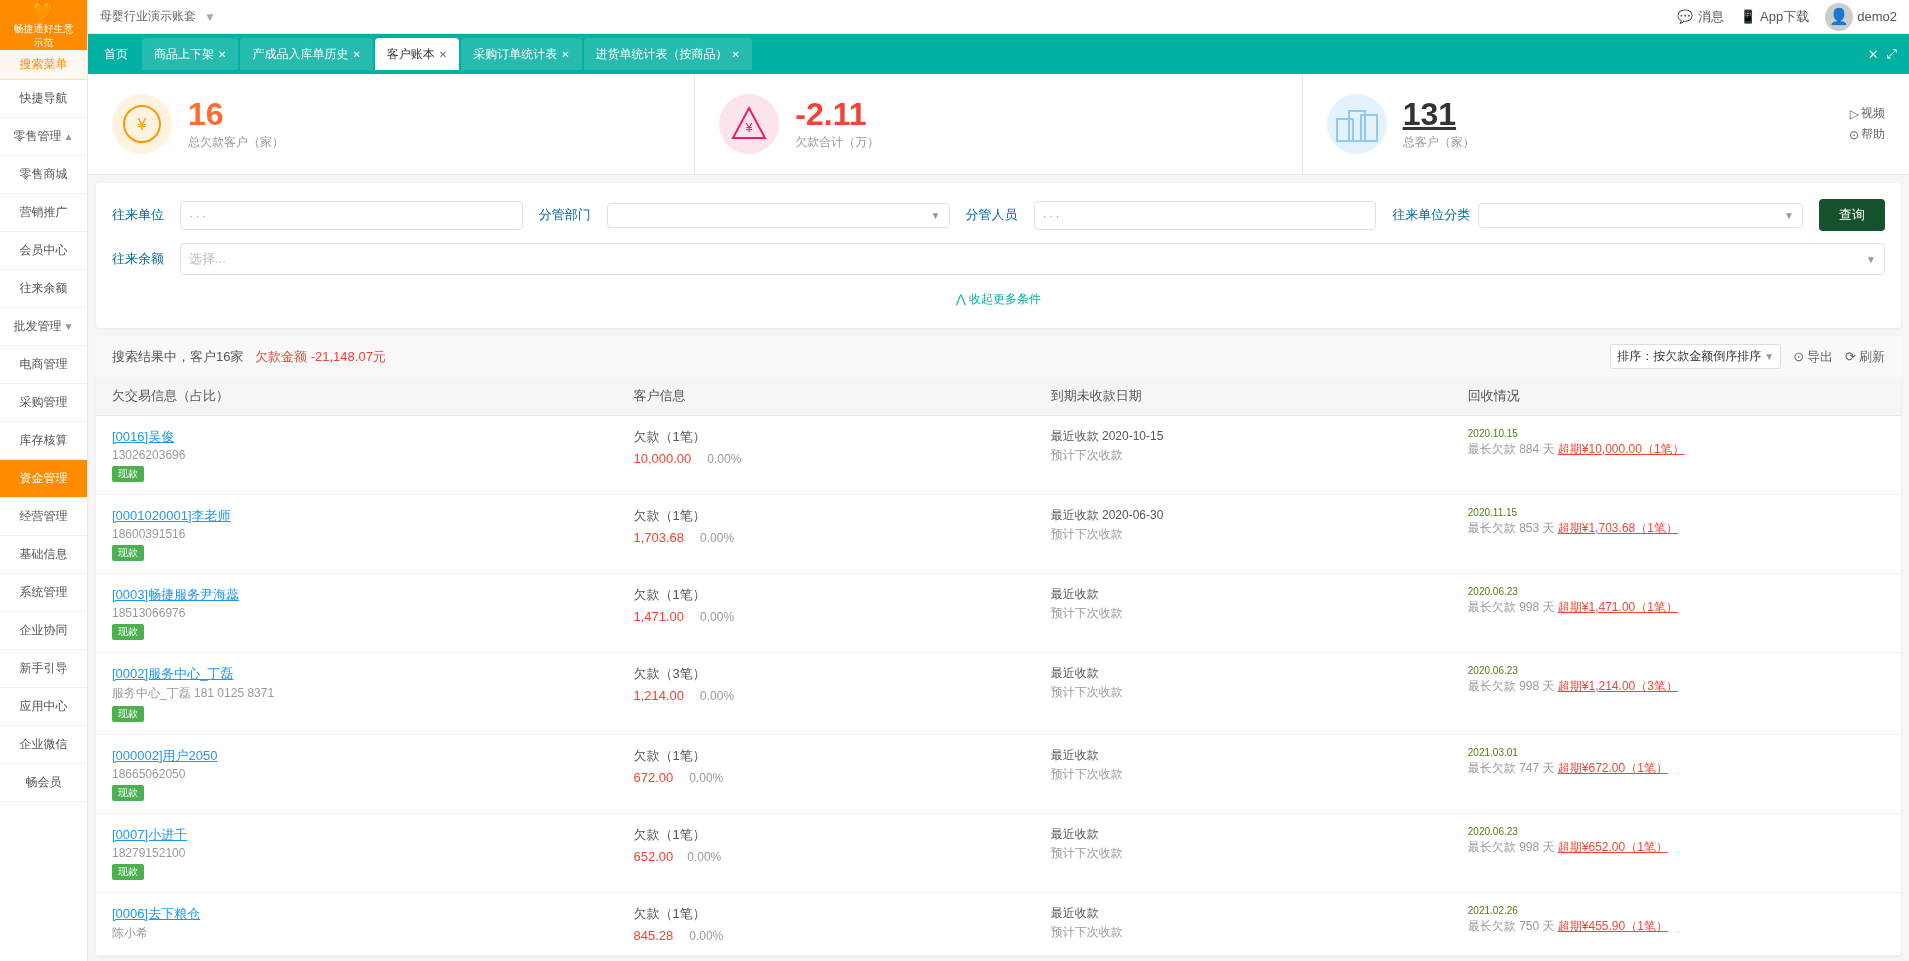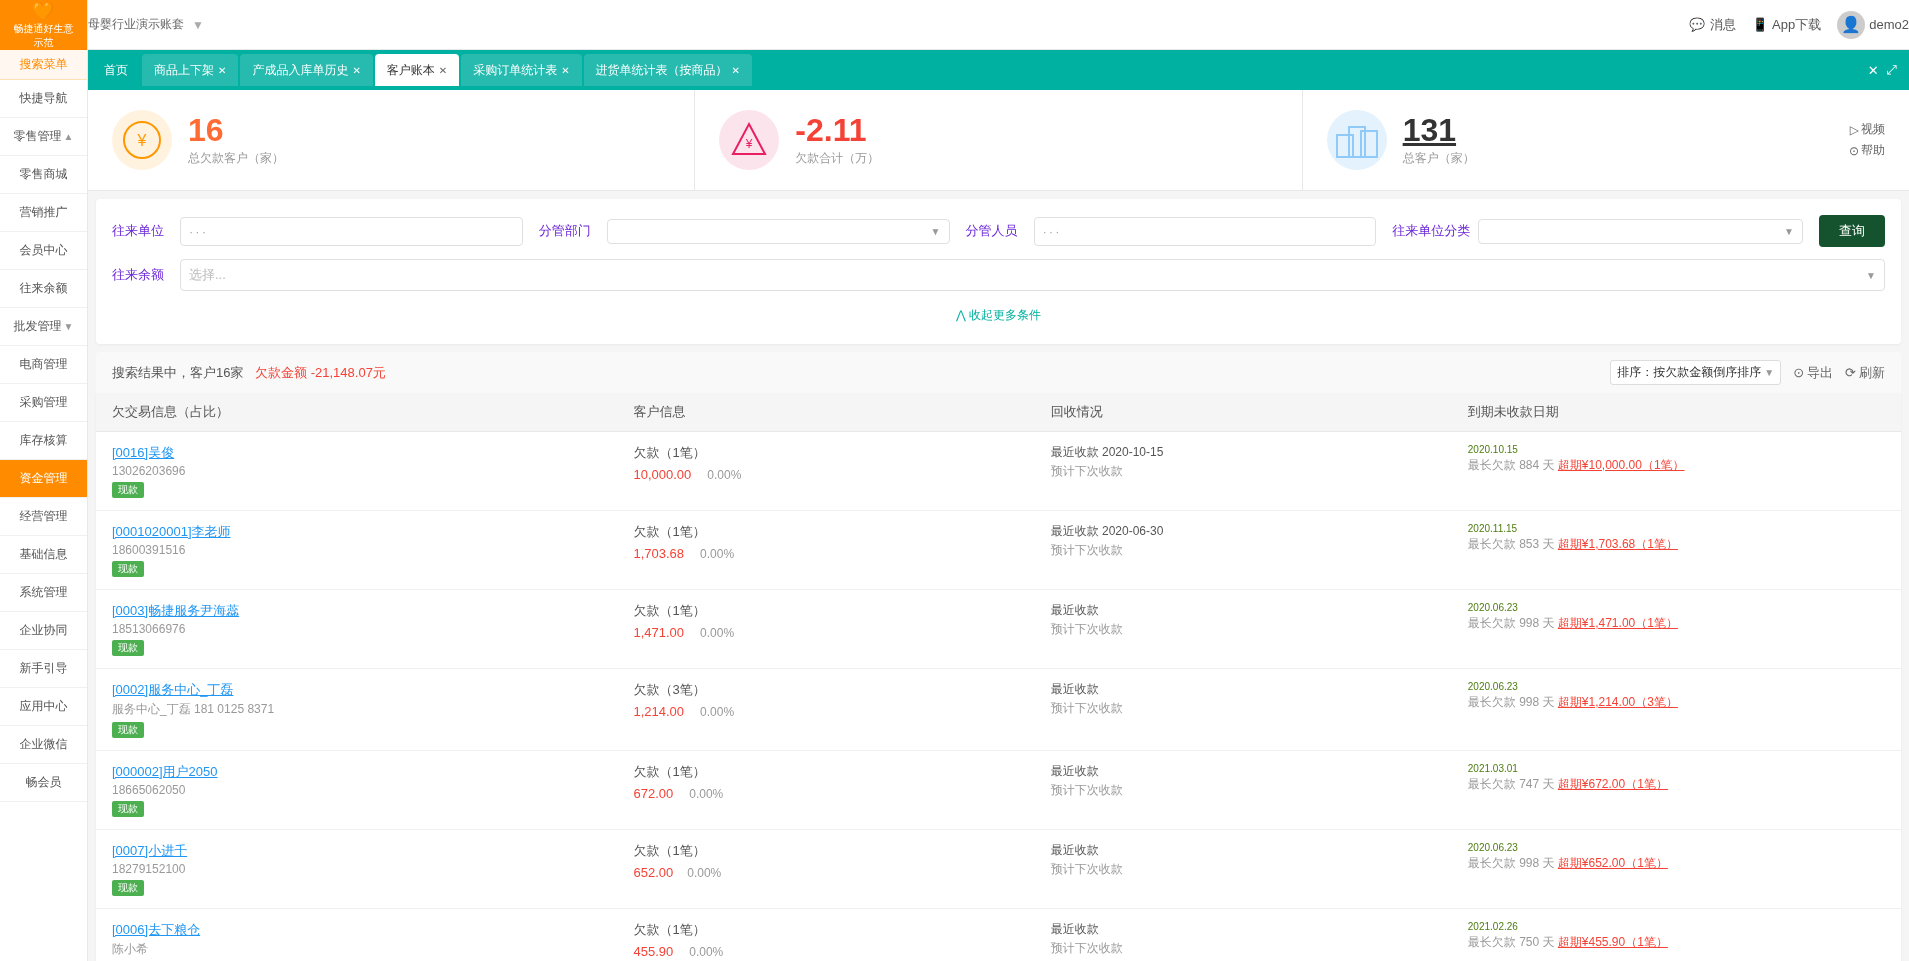--- a/index.html
+++ b/index.html
@@ -12,21 +12,21 @@
     .sidebar-search { padding: 6px 4px; background: #fff7f0; color: #ff8c00; text-align: center; font-size: 12px; cursor: pointer; border-bottom: 1px solid #ffe0b2; }
     .sidebar-nav { flex: 1; }
     .sidebar-item { padding: 10px 4px; text-align: center; font-size: 12px; color: #555; cursor: pointer; border-bottom: 1px solid #f0f0f0; }
     .sidebar-item.active { background: #ff8c00; color: #fff; }
     .sidebar-item.has-arrow { display: flex; align-items: center; justify-content: center; gap: 2px; }
 
     
     .main { flex: 1; display: flex; flex-direction: column; overflow: hidden; }
 
     
-    .topbar { background: #fff; height: 50px; display: flex; align-items: center; justify-content: space-between; padding: 0 0; border-bottom: 1px solid #e8e8e8; flex-shrink: 0; }
+    .topbar { background: #fff; height: 34px; display: flex; align-items: center; justify-content: space-between; padding: 0 12px; border-bottom: 1px solid #e8e8e8; flex-shrink: 0; }
     .topbar-left { display: flex; align-items: center; gap: 8px; font-size: 12px; color: #666; }
     .topbar-right { display: flex; align-items: center; gap: 16px; font-size: 13px; color: #555; }
     .topbar-right-item { display: flex; align-items: center; gap: 4px; cursor: pointer; }
     .avatar { width: 28px; height: 28px; border-radius: 50%; background: #ccc; display: flex; align-items: center; justify-content: center; overflow: hidden; }
 
     
     .tabs-bar { background: #00b0a0; display: flex; align-items: center; height: 40px; flex-shrink: 0; padding: 0 4px; overflow-x: auto; }
     .tab { display: flex; align-items: center; gap: 4px; padding: 0 12px; height: 32px; border-radius: 4px 4px 0 0; font-size: 12px; cursor: pointer; color: rgba(255,255,255,0.8); white-space: nowrap; margin-right: 2px; }
     .tab.home { background: transparent; color: #fff; }
     .tab.active { background: #fff; color: #333; border-radius: 4px 4px 0 0; }
@@ -51,21 +51,21 @@
     .num-red { color: #f44336; }
     .num-black { color: #333; text-decoration: underline; }
     .summary-label { font-size: 12px; color: #999; margin-top: 4px; }
     .summary-card-actions { display: flex; flex-direction: column; gap: 4px; align-items: flex-end; }
     .card-action-btn { font-size: 12px; color: #666; cursor: pointer; display: flex; align-items: center; gap: 2px; }
 
     
     .filter-area { background: #fff; padding: 16px; margin: 8px; border-radius: 4px; box-shadow: 0 1px 3px rgba(0,0,0,0.05); }
     .filter-row { display: flex; align-items: center; gap: 16px; margin-bottom: 12px; }
     .filter-group { display: flex; align-items: center; gap: 8px; flex: 1; }
-    .filter-label { font-size: 13px; color: #6d28d9; white-space: nowrap; min-width: 60px; }
+    .filter-label { font-size: 13px; color: #0369a1; white-space: nowrap; min-width: 60px; }
     .filter-input { flex: 1; border: 1px solid #e0e0e0; border-radius: 4px; padding: 6px 8px; font-size: 13px; color: #333; display: flex; align-items: center; justify-content: space-between; cursor: pointer; position: relative; background: #fff; min-width: 120px; }
     .filter-input-dots { color: #aaa; letter-spacing: 2px; }
     .filter-select { flex: 1; border: 1px solid #e0e0e0; border-radius: 4px; padding: 6px 8px; font-size: 13px; color: #333; display: flex; align-items: center; justify-content: space-between; cursor: pointer; background: #fff; min-width: 120px; }
     .filter-select-placeholder { color: #bbb; }
     .search-btn { background: #14532d; color: #fff; border: none; border-radius: 4px; padding: 7px 20px; font-size: 13px; cursor: pointer; white-space: nowrap; }
     .collapse-row { text-align: center; padding: 4px; color: #00b0a0; font-size: 12px; cursor: pointer; }
 
     
     .results-bar { background: #f9f9f9; padding: 8px 16px; margin: 0 8px; display: flex; align-items: center; justify-content: space-between; font-size: 13px; color: #555; border-radius: 4px 4px 0 0; }
     .results-bar-right { display: flex; align-items: center; gap: 12px; color: #666; }
@@ -298,22 +298,22 @@
           <span>⟳</span>
           <span>刷新</span>
         </span>
       </div>
     </div>
 
     <div class="table-container">
       <div class="table-header">
         <div>欠交易信息（占比）</div>
         <div>客户信息</div>
+        <div>到期未收款日期</div>
         <div>回收情况</div>
-        <div>到期未收款日期</div>
       </div>
       <div id="table-body">
           <div class="table-row">
     <div>
       <div class="customer-name">[0016]吴俊</div>
       <div class="customer-sub">13026203696</div>
       <span class="tag-green">现款</span>
     </div>
     <div>
       <div class="debt-count">欠款（1笔）</div>
@@ -461,21 +461,21 @@
   </div>
           <div class="table-row">
     <div>
       <div class="customer-name">[0006]去下粮仓</div>
       <div class="customer-sub">陈小希</div>
 
     </div>
     <div>
       <div class="debt-count">欠款（1笔）</div>
       <div style="display:flex; align-items:center; gap:16px; margin-top:4px;">
-        <span class="debt-amount">455.90</span>
+        <span class="debt-amount">845.28</span>
         <span class="debt-percent">0.00%</span>
       </div>
     </div>
     <div>
       <div class="repay-recent">最近收款</div>
       <div class="repay-next">预计下次收款</div>
     </div>
     <div>
       <div class="due-date">2021.02.26</div>
       <div style="margin-top:2px;">

